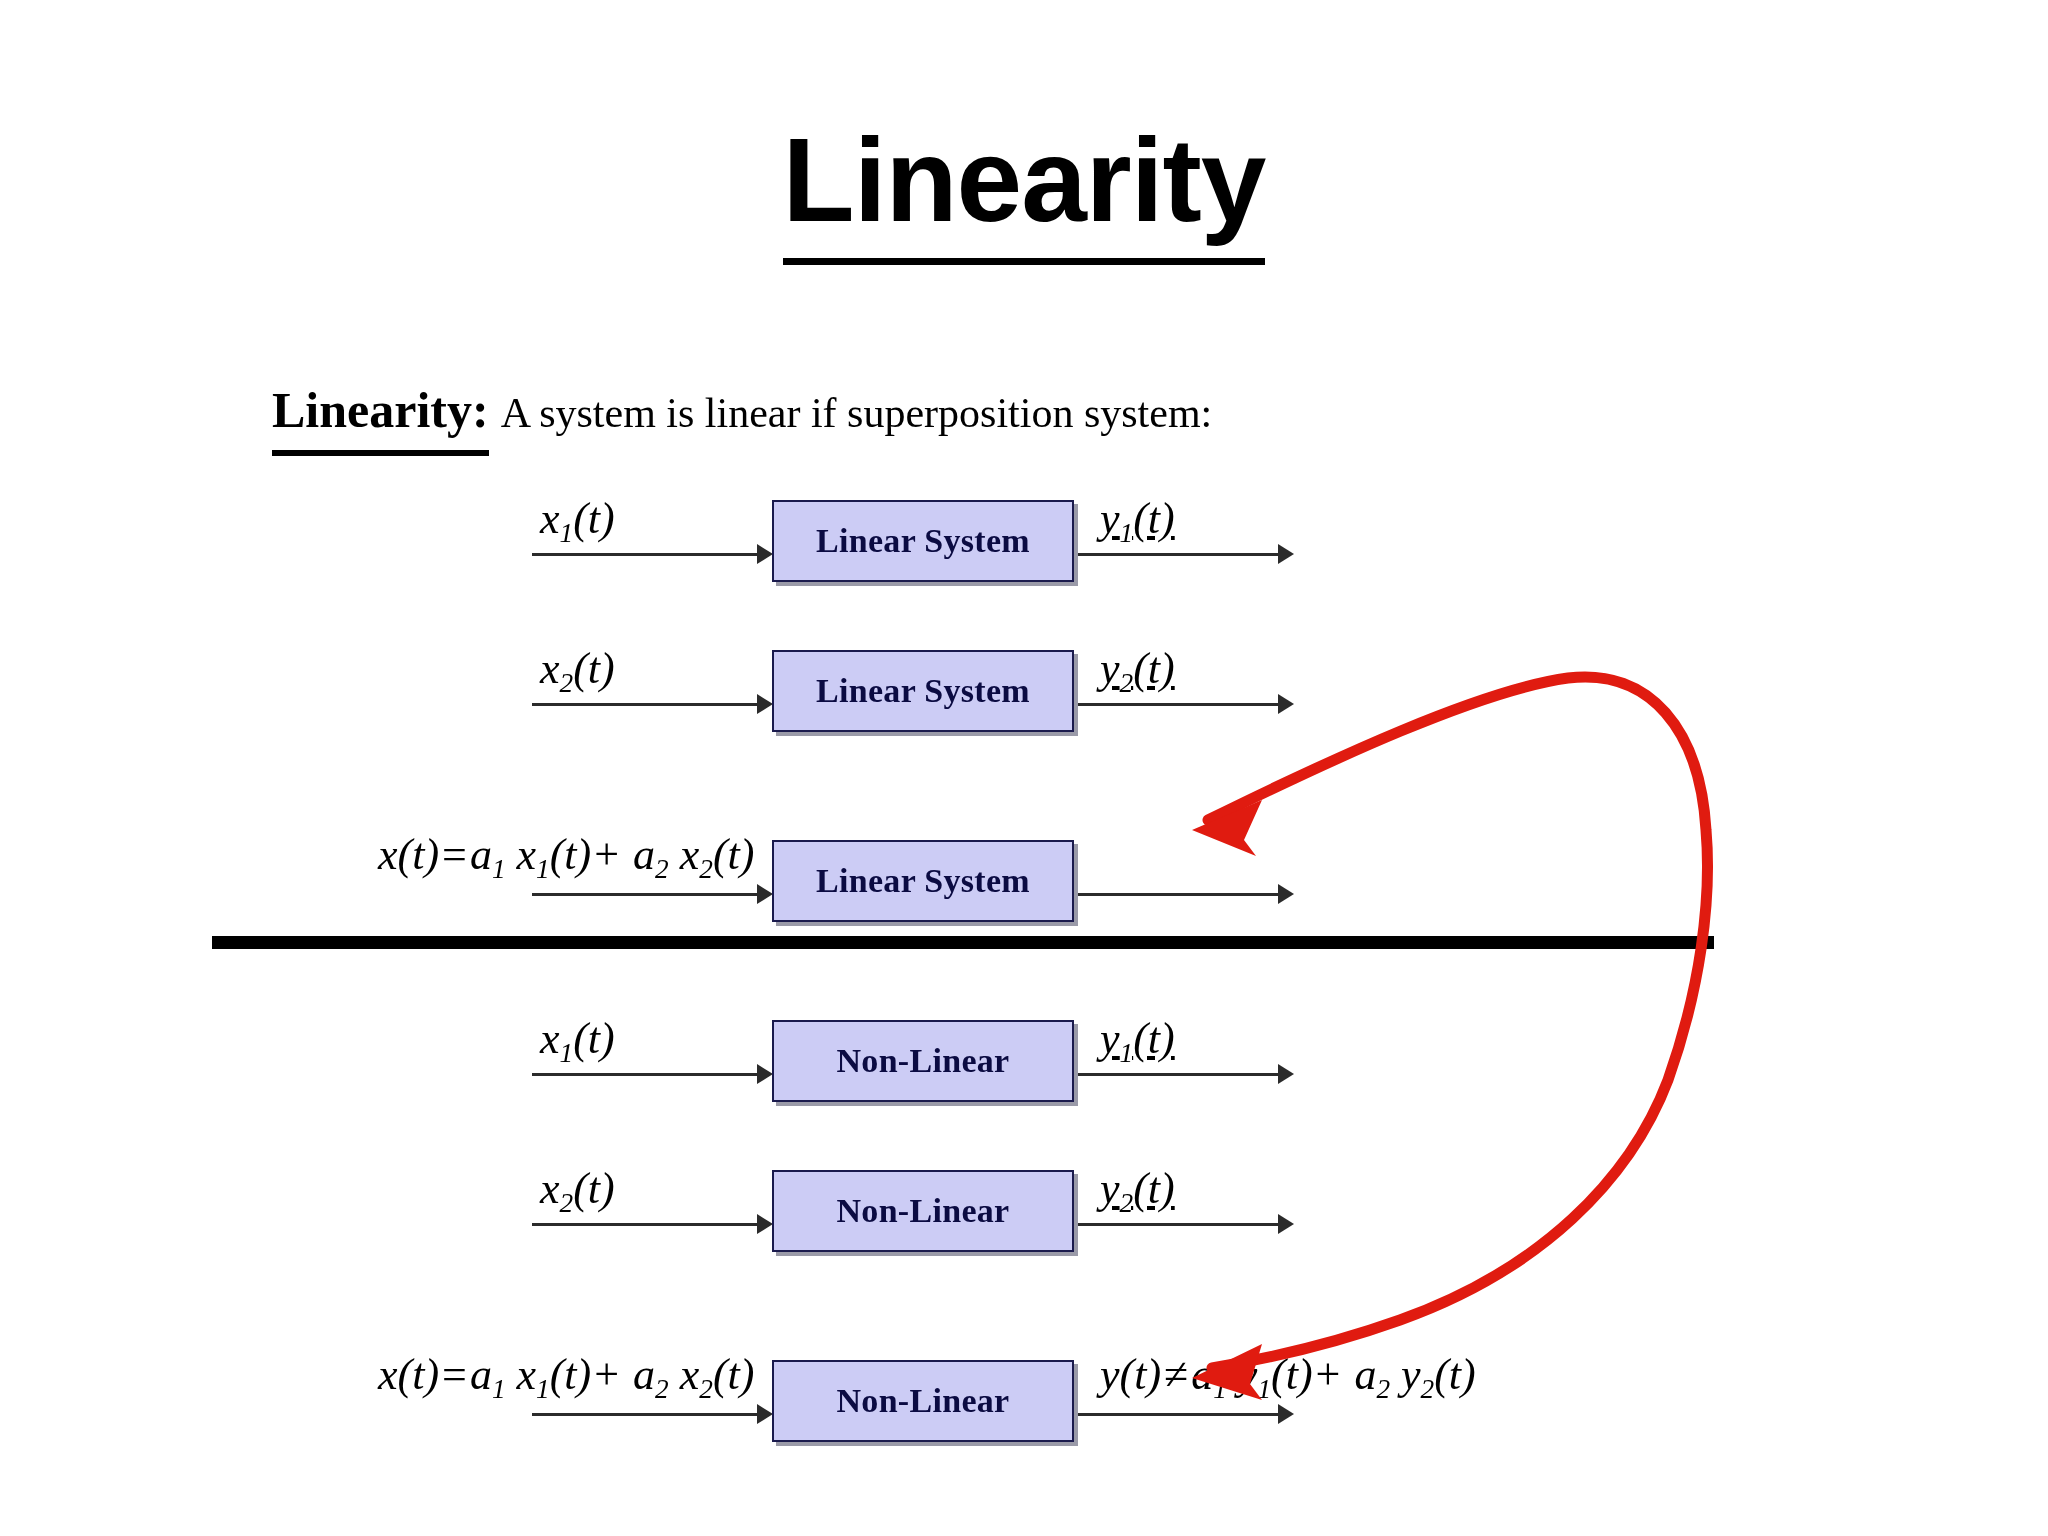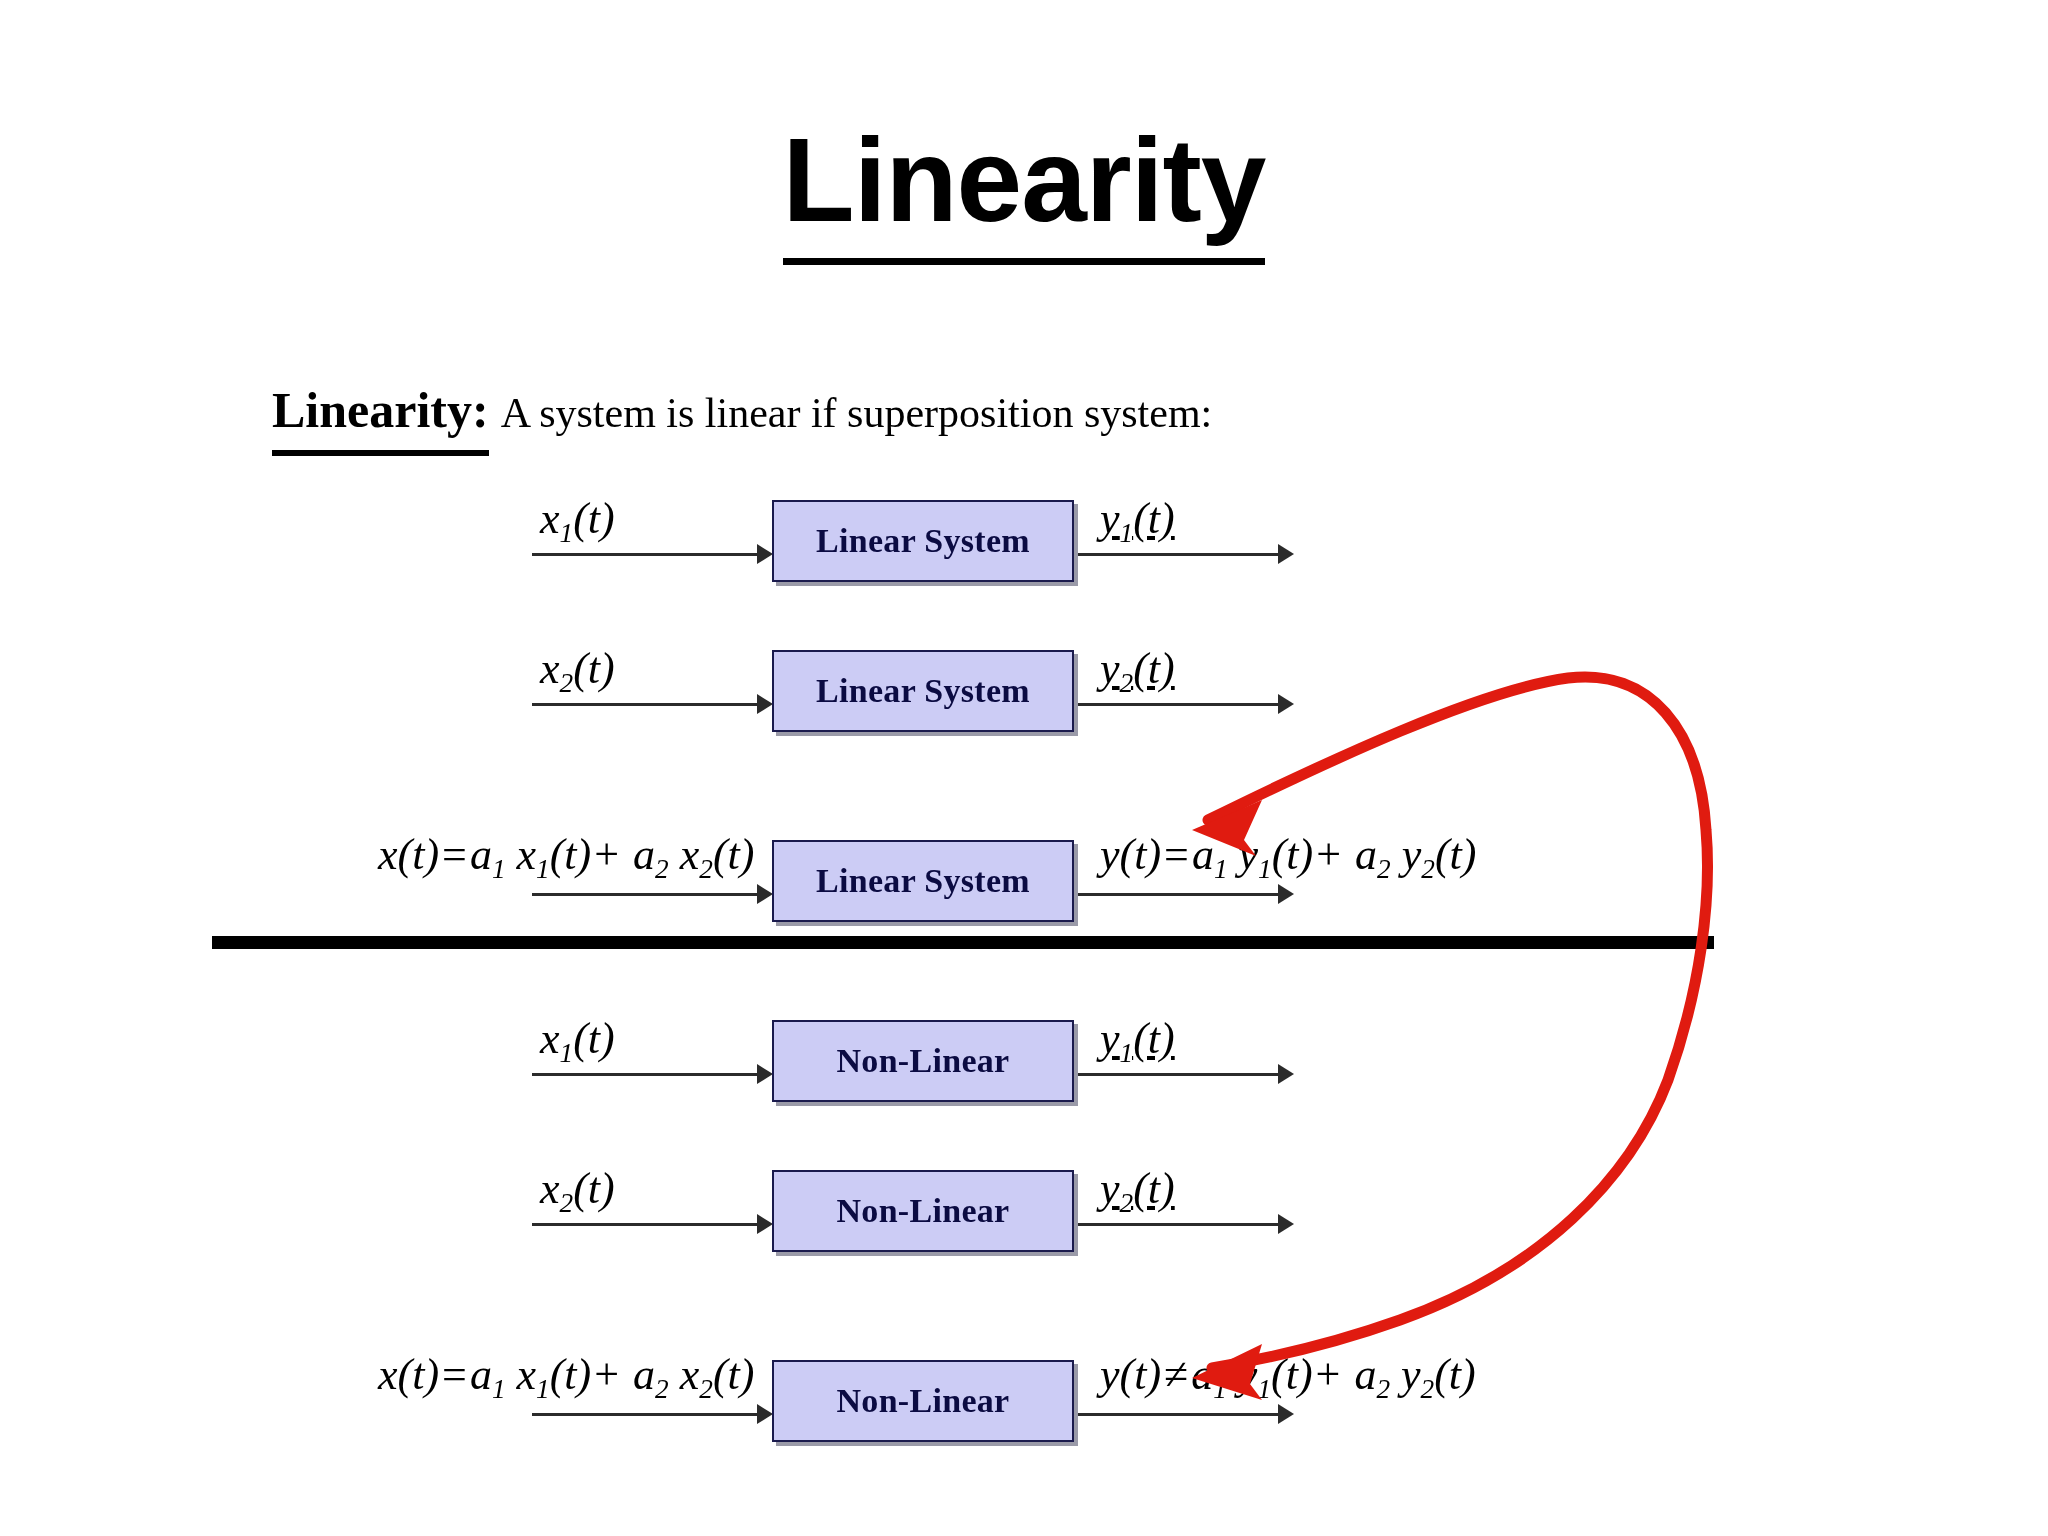--- a/index.html
+++ b/index.html
@@ -180,21 +180,20 @@
     <div class="lbl short-out"><span>y</span><sub>2</sub><span>(t)</span></div>
   </div>
 
   <div class="row" style="top:840px;">
     <div class="lbl long-in"><span>x(t)</span><span class="op">=</span><span>a</span><sub>1</sub>&nbsp;<span>x</span><sub>1</sub><span>(t)</span><span class="op">+</span>&nbsp;<span>a</span><sub>2</sub>&nbsp;<span>x</span><sub>2</sub><span>(t)</span></div>
     <div class="shaft in"></div>
     <div class="head in"></div>
     <div class="box">Linear System</div>
     <div class="shaft out"></div>
     <div class="head out"></div>
-    <div class="lbl long-out"><span>y(t)</span><span class="op">=</span><span>a</span><sub>1</sub>&nbsp;<span>y</span><sub>1</sub><span>(t)</span><span class="op">+</span>&nbsp;<span>a</span><sub>2</sub>&nbsp;<span>y</span><sub>2</sub><span>(t)</span></div>
   </div>
 
   <div id="divider"></div>
 
   <div class="row" style="top:1020px;">
     <div class="lbl short-in"><span>x</span><sub>1</sub><span>(t)</span></div>
     <div class="shaft in"></div>
     <div class="head in"></div>
     <div class="box">Non-Linear</div>
     <div class="shaft out"></div>

